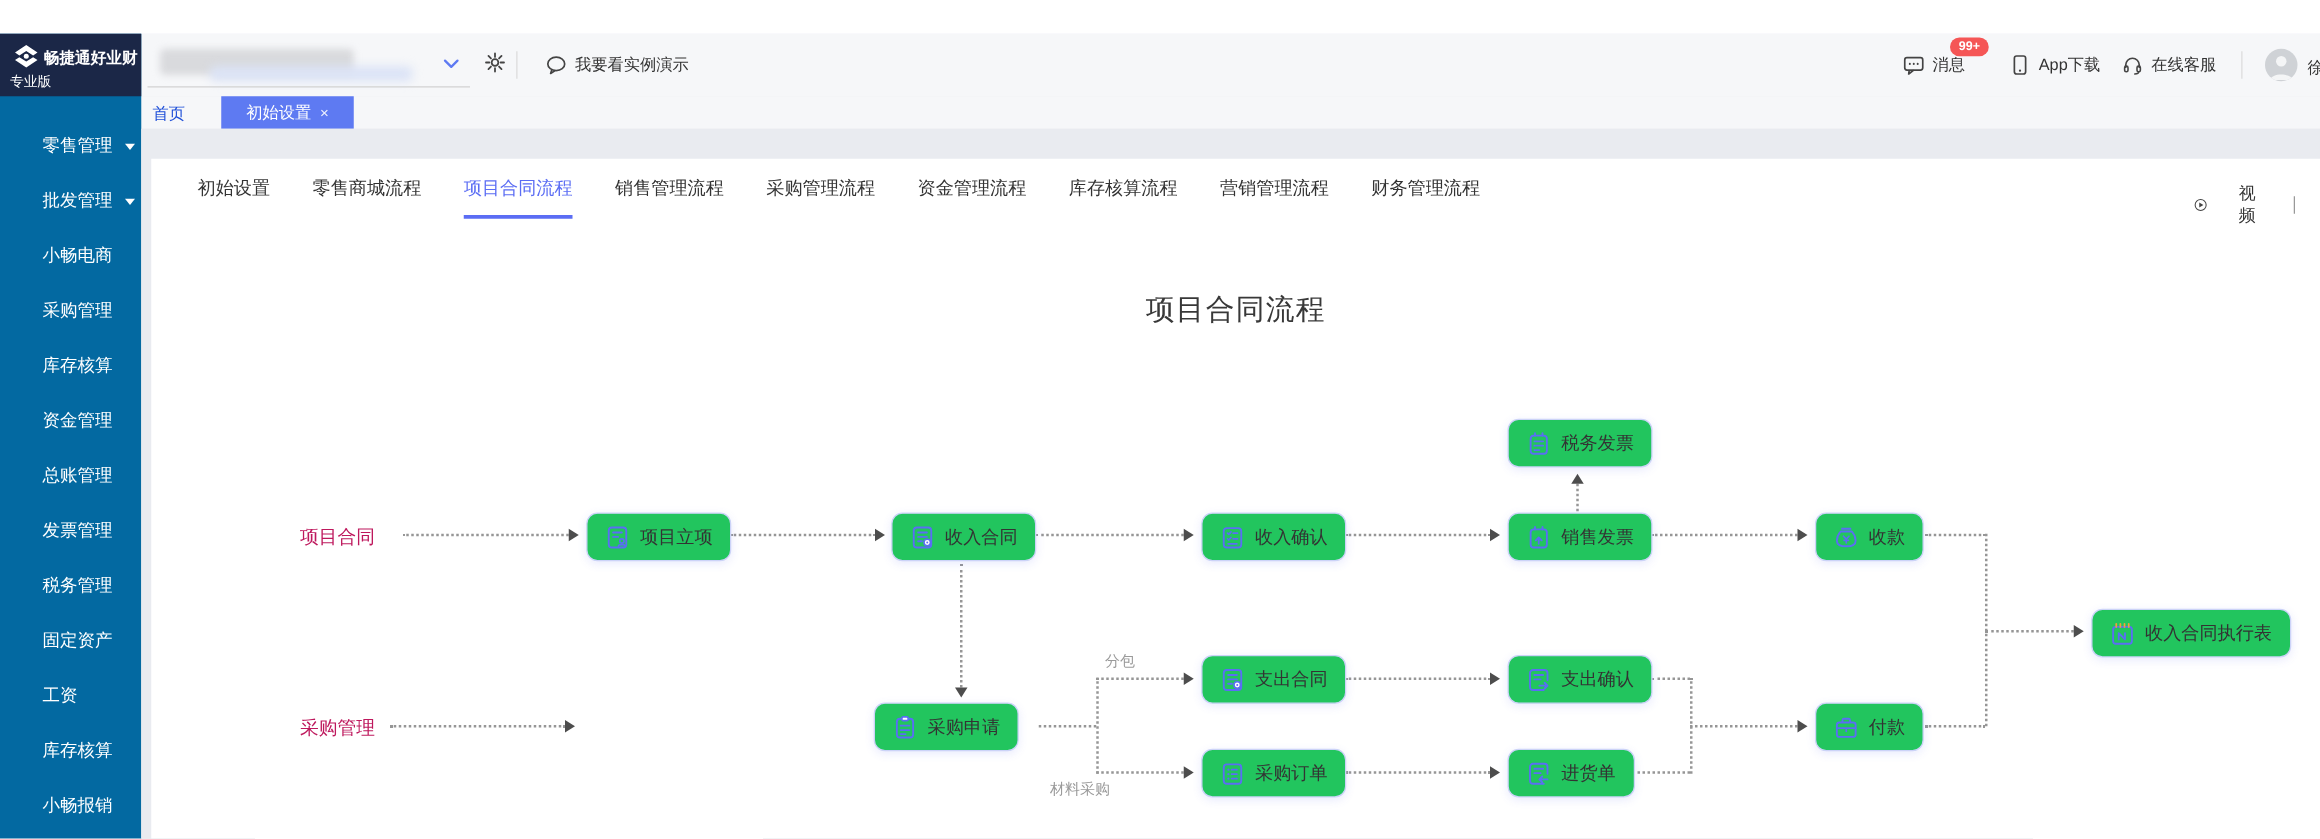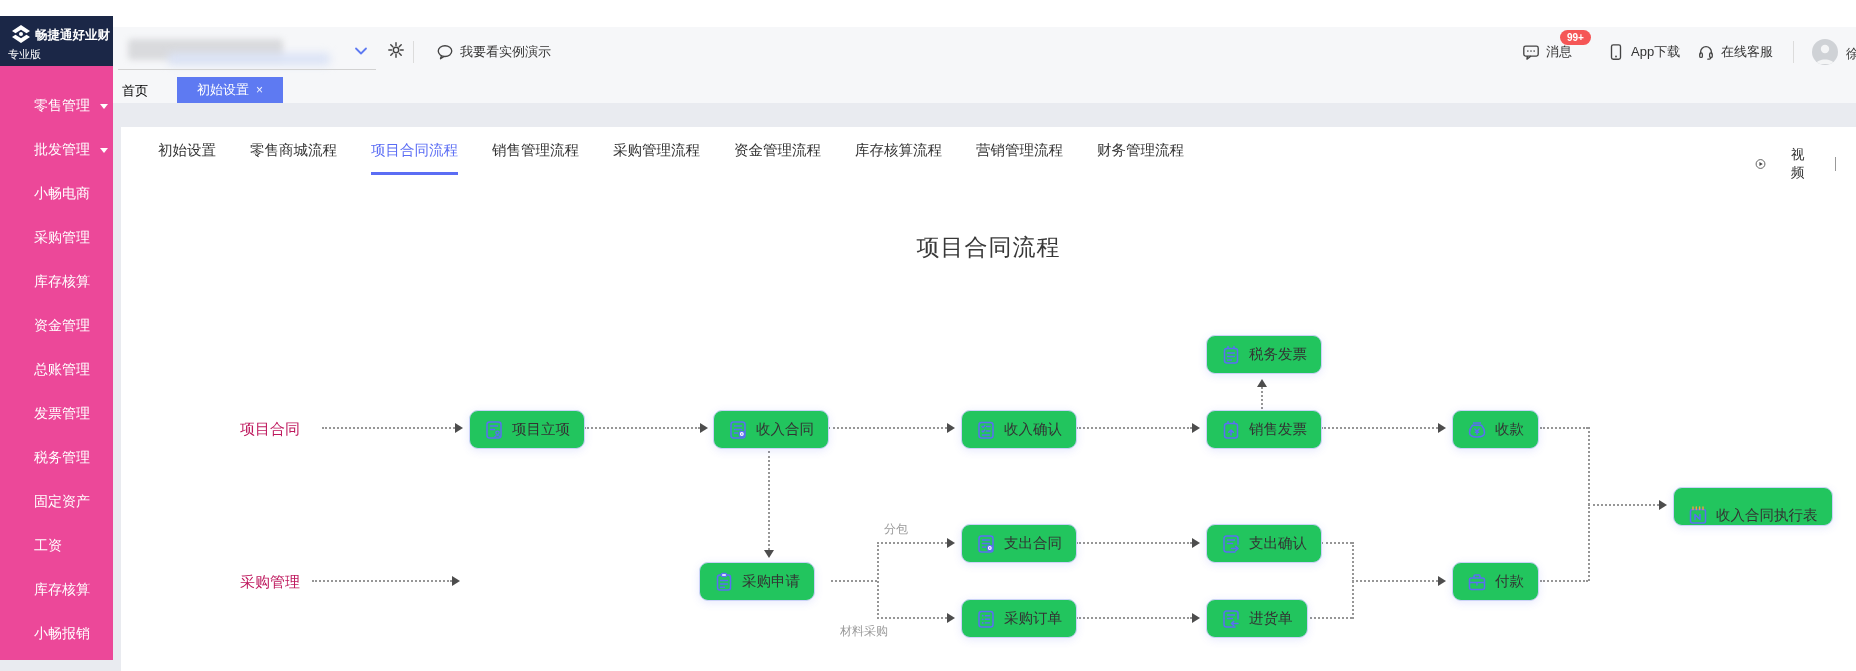--- a/index.html
+++ b/index.html
@@ -8,42 +8,42 @@
   .abs{position:absolute;}
 
   
   .topstrip{left:0;top:0;width:1856px;height:27px;background:#ffffff;}
   .header{left:113px;top:27px;width:1743px;height:50px;background:#f6f7f9;}
   .tabrow{left:113px;top:77px;width:1743px;height:26px;background:#f6f7f9;}
   .graygap{left:113px;top:103px;width:1743px;height:568px;background:#e9ebf0;}
   .panel{left:121px;top:127px;width:1735px;height:544px;background:#ffffff;}
 
   
-  .sidebar{left:0;top:16px;width:113px;height:644px;background:#ec4899;}
+  .sidebar{left:0;top:27px;width:113px;height:644px;background:#0369a1;}
   .logoarea{position:absolute;left:0;top:0;width:113px;height:50px;background:#1b2747;}
   .brandname{position:absolute;left:35px;top:11px;color:#fff;font-size:12.5px;font-weight:bold;white-space:nowrap;width:78px;overflow:hidden;}
   .edition{position:absolute;left:8px;top:31px;color:#fff;font-size:11px;}
   .menu{position:absolute;left:0;top:68px;width:113px;}
   .mitem{position:relative;height:44px;display:flex;align-items:center;padding-left:34px;color:#ffffff;font-size:14px;cursor:pointer;}
   .caret{width:0;height:0;border:4px solid transparent;border-top:5px solid #fff;margin-left:10px;margin-top:4px;}
 
   
   .blur1{left:128px;top:39px;width:155px;height:21px;background:#d9dadd;border-radius:4px;filter:blur(3px);}
   .blur2{left:168px;top:53px;width:162px;height:12px;background:#dbe3f6;border-radius:4px;filter:blur(4px);}
   .orgline{left:118px;top:69px;width:258px;height:1px;background:#d2d2d2;}
   .hicon{width:18px;height:18px;}
   .hitem{position:absolute;display:flex;align-items:center;gap:6px;font-size:13px;color:#333;cursor:pointer;white-space:nowrap;}
   .vdiv{width:1px;height:22px;background:#dcdcdc;position:absolute;top:41px;}
   .badge{position:absolute;left:1560px;top:30px;background:#f55656;color:#fff;font-size:10px;
          padding:2px 7px;border-radius:9px;line-height:11px;font-weight:bold;}
   .avatar{position:absolute;left:1812px;top:39px;width:26px;height:26px;border-radius:50%;background:#cfd2d6;overflow:hidden;}
   .uname{position:absolute;left:1846px;top:45px;font-size:13px;color:#333;white-space:nowrap;}
 
   
-  .tab-home{position:absolute;left:122px;top:82px;font-size:13px;color:#000000;cursor:pointer;}
+  .tab-home{position:absolute;left:122px;top:82px;font-size:13px;color:#1d4ed8;cursor:pointer;}
   .tab-active{position:absolute;left:177px;top:77px;width:106px;height:26px;background:#5e7af2;color:#fff;
               font-size:13px;display:flex;align-items:center;justify-content:center;gap:7px;cursor:pointer;}
   .tab-close{font-size:12px;opacity:.9;}
 
   
   .nav{position:absolute;left:158px;top:141px;display:flex;gap:34px;}
   .navitem{font-size:14.5px;color:#333;padding-bottom:12px;cursor:pointer;white-space:nowrap;}
   .navitem.active{color:#5b6df4;font-weight:500;border-bottom:3px solid #5b6df4;}
   .navright{position:absolute;left:1755px;top:146px;display:flex;align-items:center;gap:25px;font-size:13.5px;color:#333;}
   .navright .vd{width:1px;height:14px;background:#999;}
@@ -316,21 +316,21 @@
   </div>
 
   <div class="node" style="left:1452px;top:410px;">
     <svg class="ni" width="20" height="20" viewBox="0 0 20 20">
       <path d="M6 3h8M5.5 5.2h9c2 2.3 3 4.6 3 7.3 0 3-2 4.5-7.5 4.5S2.5 15.5 2.5 12.5c0-2.7 1-5 3-7.3z" fill="none" stroke="#5b6df4" stroke-width="1.5" stroke-linejoin="round"></path>
       <path d="M7.8 9l2.2 2.2L12.2 9M10 11.2v3M8.3 12.3h3.4" stroke="#5b6df4" stroke-width="1.4" stroke-linecap="round" fill="none"></path>
     </svg>
     <span>收款</span>
   </div>
 
-  <div class="node" style="left:1673px;top:487px;align-items:flex-end;">
+  <div class="node" style="left:1673px;top:487px;">
     <svg class="ni" width="20" height="20" viewBox="0 0 20 20">
       <rect x="2.5" y="4.5" width="15" height="13.5" rx="2" fill="none" stroke="#5b6df4" stroke-width="1.5"></rect>
       <path d="M5 4.5v-2.5M8.3 4.5v-2.5M11.6 4.5v-2.5M15 4.5v-2.5" stroke="#f0a13c" stroke-width="1.4" stroke-linecap="round"></path>
       <path d="M7 14.5v-5l5 5v-5" fill="none" stroke="#5b6df4" stroke-width="1.5" stroke-linecap="round" stroke-linejoin="round"></path>
     </svg>
     <span>收入合同执行表</span>
   </div>
 
   <div class="node" style="left:684px;top:562px;margin-left:15px;">
     <svg class="ni" width="20" height="20" viewBox="0 0 20 20">

